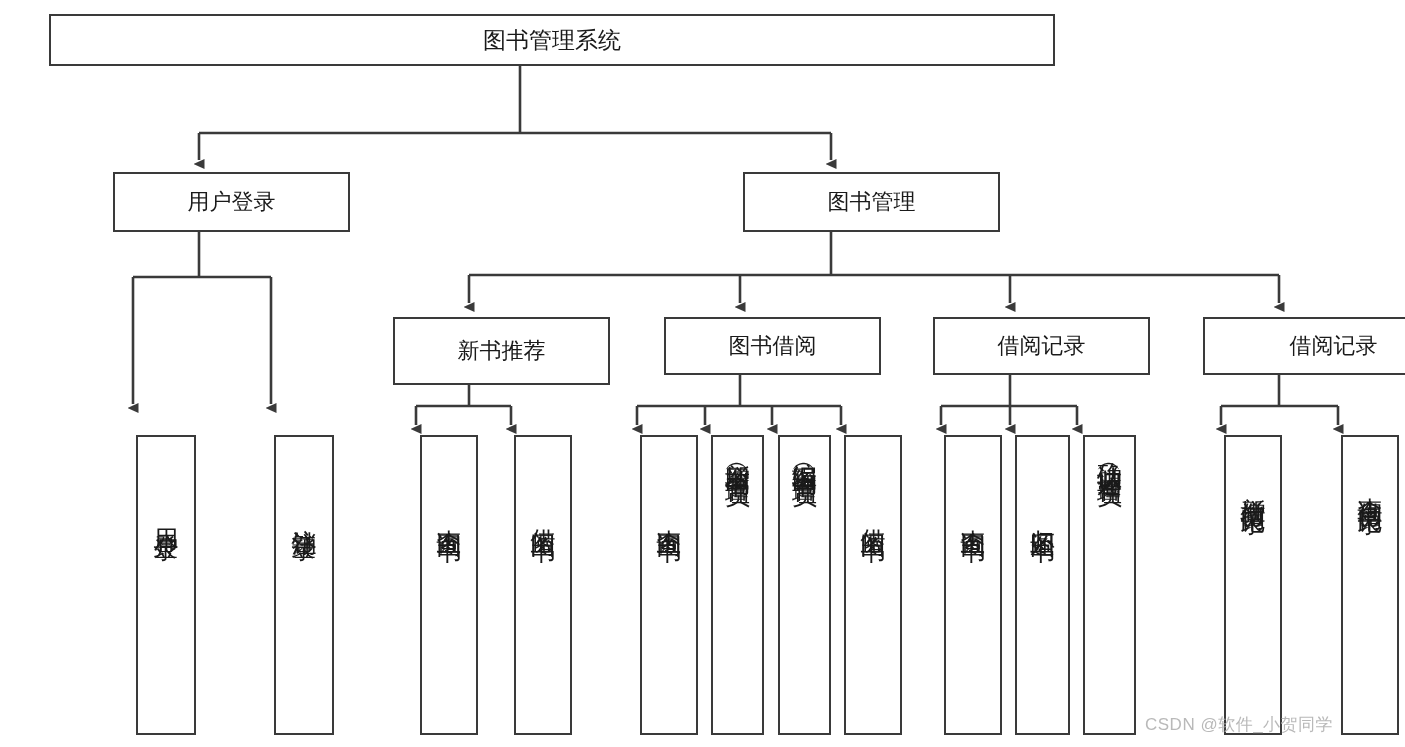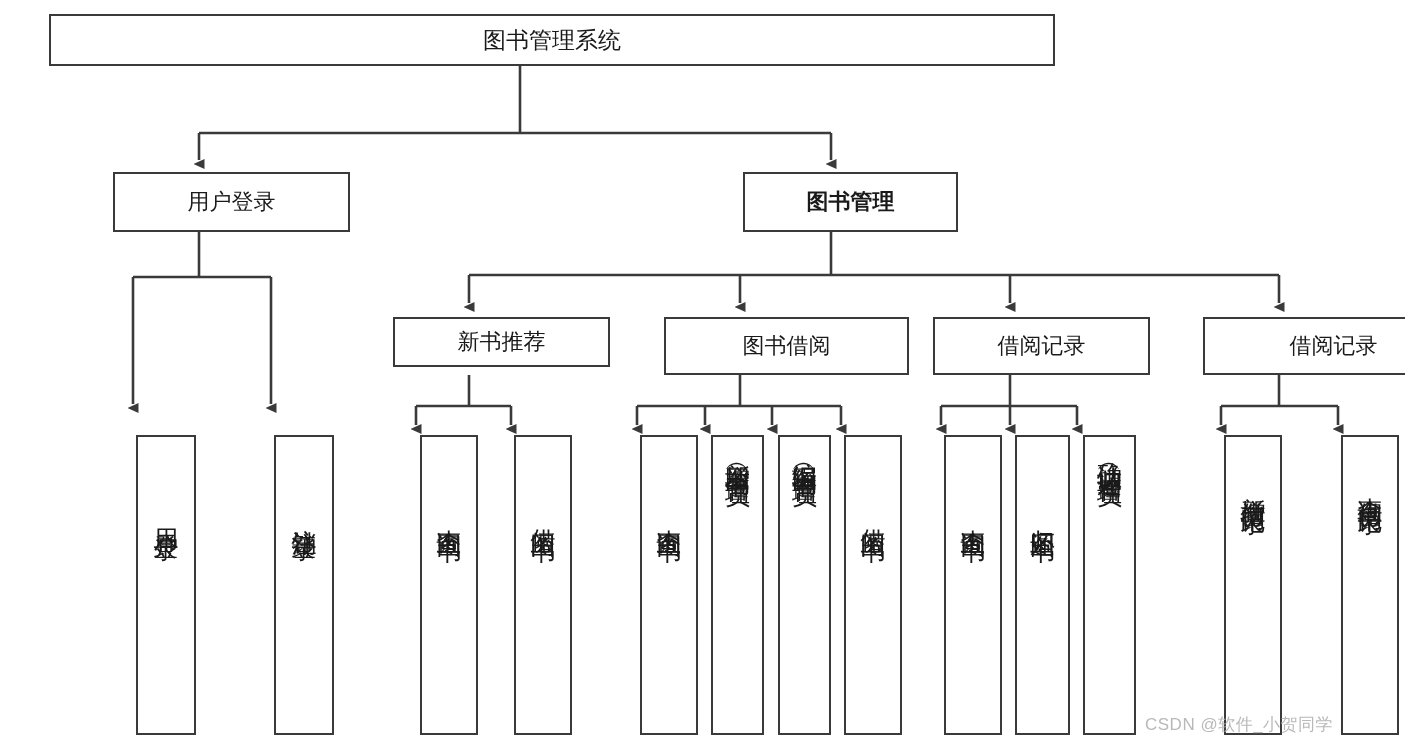--- a/index.html
+++ b/index.html
@@ -132,28 +132,28 @@
     </g>
   </svg>
 
   <div class="node horiz root" style="left:17px; top:14px; width:1006px; height:52px;">
     <span class="node-label">图书管理系统</span>
   </div>
 
   <div class="node horiz level2" style="left:81px; top:172px; width:237px; height:60px;">
     <span class="node-label">用户登录</span>
   </div>
-  <div class="node horiz level2" style="left:711px; top:172px; width:215px; height:60px;font-weight:bold;">
+  <div class="node horiz level2" style="left:711px; top:172px; width:257px; height:60px;">
     <span class="node-label">图书管理</span>
   </div>
 
-  <div class="node horiz level2" style="left:361px; top:317px; width:217px; height:50px;align-items:center;">
+  <div class="node horiz level2" style="left:361px; top:317px; width:217px; height:68px;align-items:center;">
     <span class="node-label">新书推荐</span>
   </div>
-  <div class="node horiz level2" style="left:632px; top:317px; width:245px; height:58px;">
+  <div class="node horiz level2" style="left:632px; top:317px; width:217px; height:58px;">
     <span class="node-label">图书借阅</span>
   </div>
   <div class="node horiz level2" style="left:901px; top:317px; width:217px; height:58px;">
     <span class="node-label">借阅记录</span>
   </div>
   <div class="node horiz level2" style="left:1171px; top:317px; width:261px; height:58px;">
     <span class="node-label">借阅记录</span>
   </div>
 
   <div class="node vert" style="left:104px; top:435px; width:60px; height:300px; padding-top:72px;">

